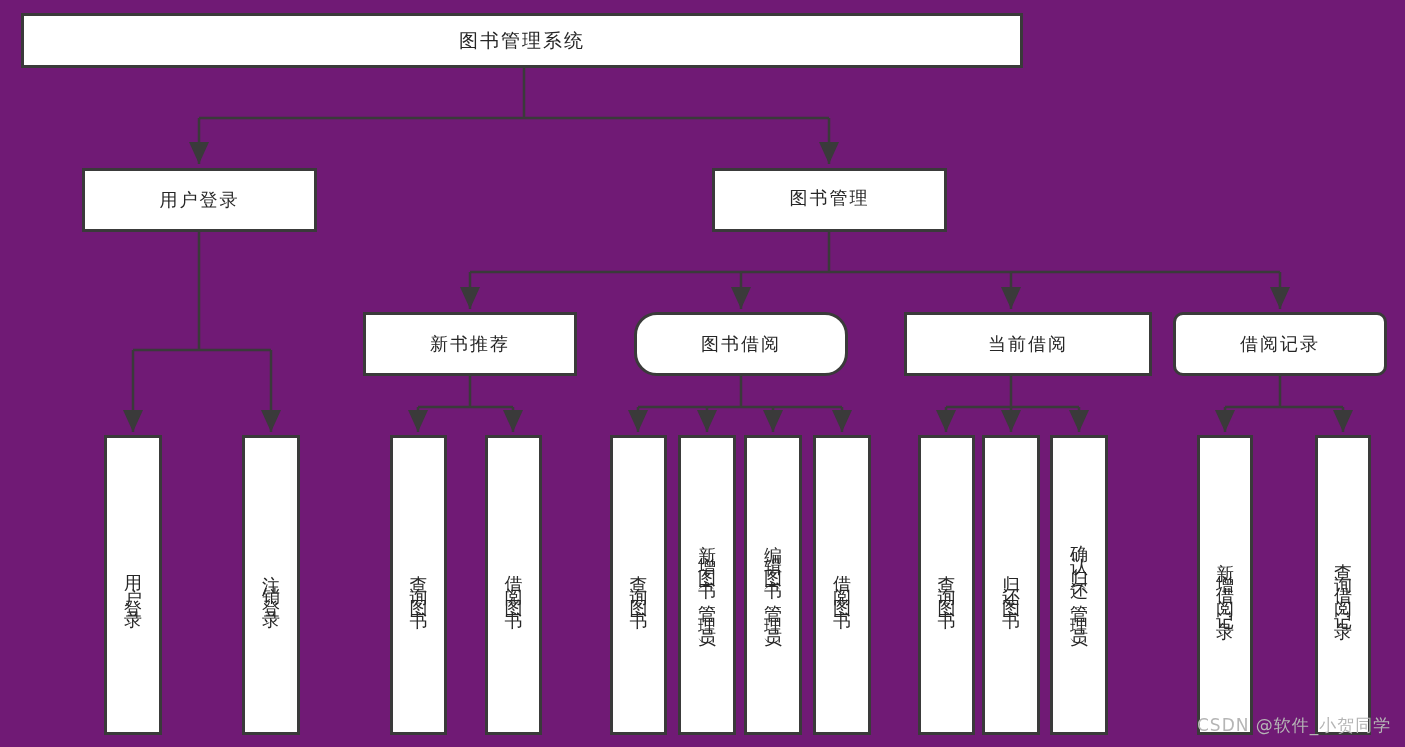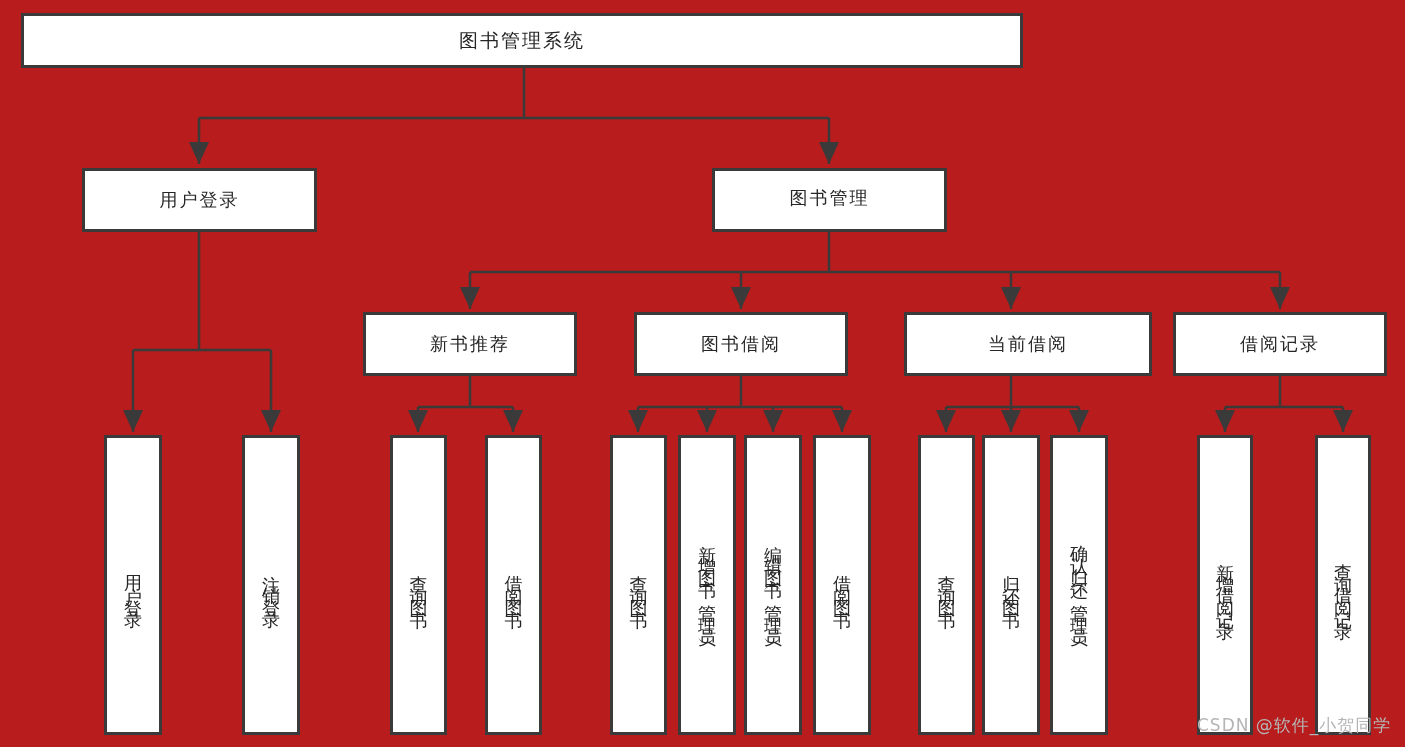--- a/index.html
+++ b/index.html
@@ -4,21 +4,21 @@
 <style>
   html, body {
     margin: 0;
     padding: 0;
     background: #ffffff;
   }
   .stage {
     position: relative;
     width: 1405px;
     height: 747px;
-    background: #b91c1c;
+    background: #701a75;
     font-family: "DejaVu Sans", "Liberation Sans", sans-serif;
     overflow: hidden;
   }
   .connectors {
     position: absolute;
     left: 0;
     top: 0;
     width: 1405px;
     height: 747px;
   }
@@ -107,23 +107,23 @@
     <line x1="1225" y1="407" x2="1225" y2="432" stroke="#3a3a3a" stroke-width="2.5" marker-end="url(#arrowhead)"></line>
     <line x1="1343" y1="407" x2="1343" y2="432" stroke="#3a3a3a" stroke-width="2.5" marker-end="url(#arrowhead)"></line>
   </svg>
 
   <div class="node h-node root-node" style="left:21px; top:13px; width:1002px; height:55px;">图书管理系统</div>
 
   <div class="node h-node" style="left:82px; top:168px; width:235px; height:64px;">用户登录</div>
   <div class="node h-node" style="left:712px; top:168px; width:235px; height:64px;font-family:Liberation Mono, monospace;">图书管理</div>
 
   <div class="node h-node" style="left:363px; top:312px; width:214px; height:64px;">新书推荐</div>
-  <div class="node h-node" style="left:634px; top:312px; width:214px; height:64px;">图书借阅</div>
+  <div class="node h-node" style="left:634px; top:312px; width:214px; height:64px;border-radius:23px;">图书借阅</div>
   <div class="node h-node" style="left:904px; top:312px; width:248px; height:64px;">当前借阅</div>
-  <div class="node h-node" style="left:1173px; top:312px; width:214px; height:64px;">借阅记录</div>
+  <div class="node h-node" style="left:1173px; top:312px; width:214px; height:64px;border-radius:10px;">借阅记录</div>
 
   <div class="node leaf" style="left:104px; top:435px; width:58px; height:300px;">用户登录</div>
   <div class="node leaf" style="left:242px; top:435px; width:58px; height:300px;">注销登录</div>
 
   <div class="node leaf" style="left:390px; top:435px; width:57px; height:300px;">查询图书</div>
   <div class="node leaf" style="left:485px; top:435px; width:57px; height:300px;">借阅图书</div>
 
   <div class="node leaf" style="left:610px; top:435px; width:57px; height:300px;">查询图书</div>
   <div class="node leaf" style="left:678px; top:435px; width:58px; height:300px;">新增图书（管理员）</div>
   <div class="node leaf" style="left:744px; top:435px; width:58px; height:300px;">编辑图书（管理员）</div>

